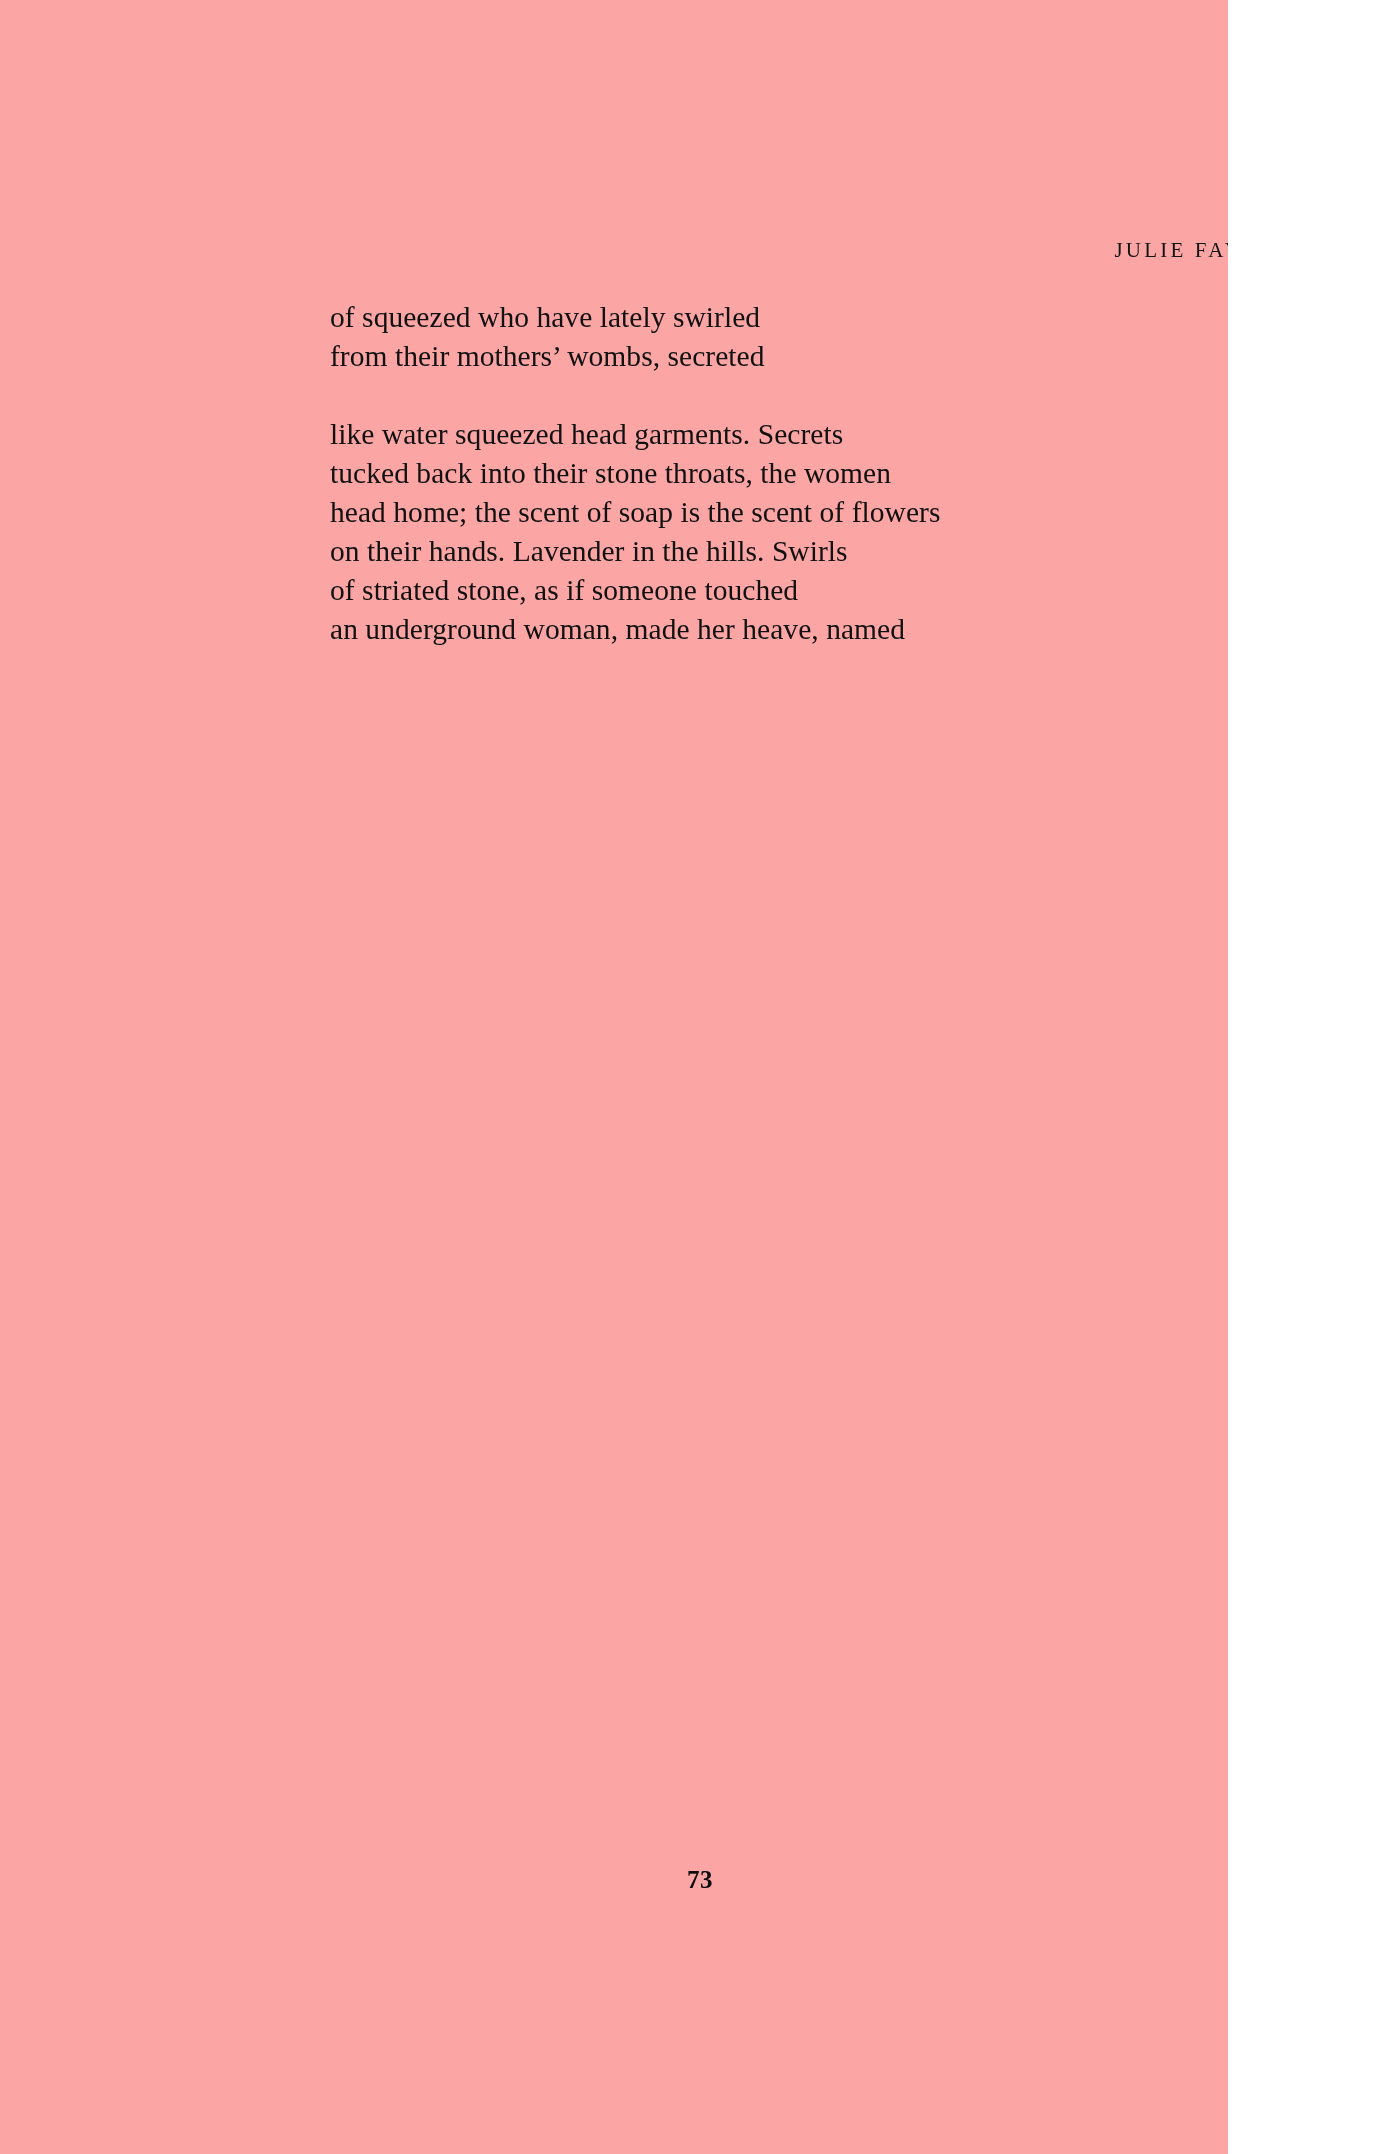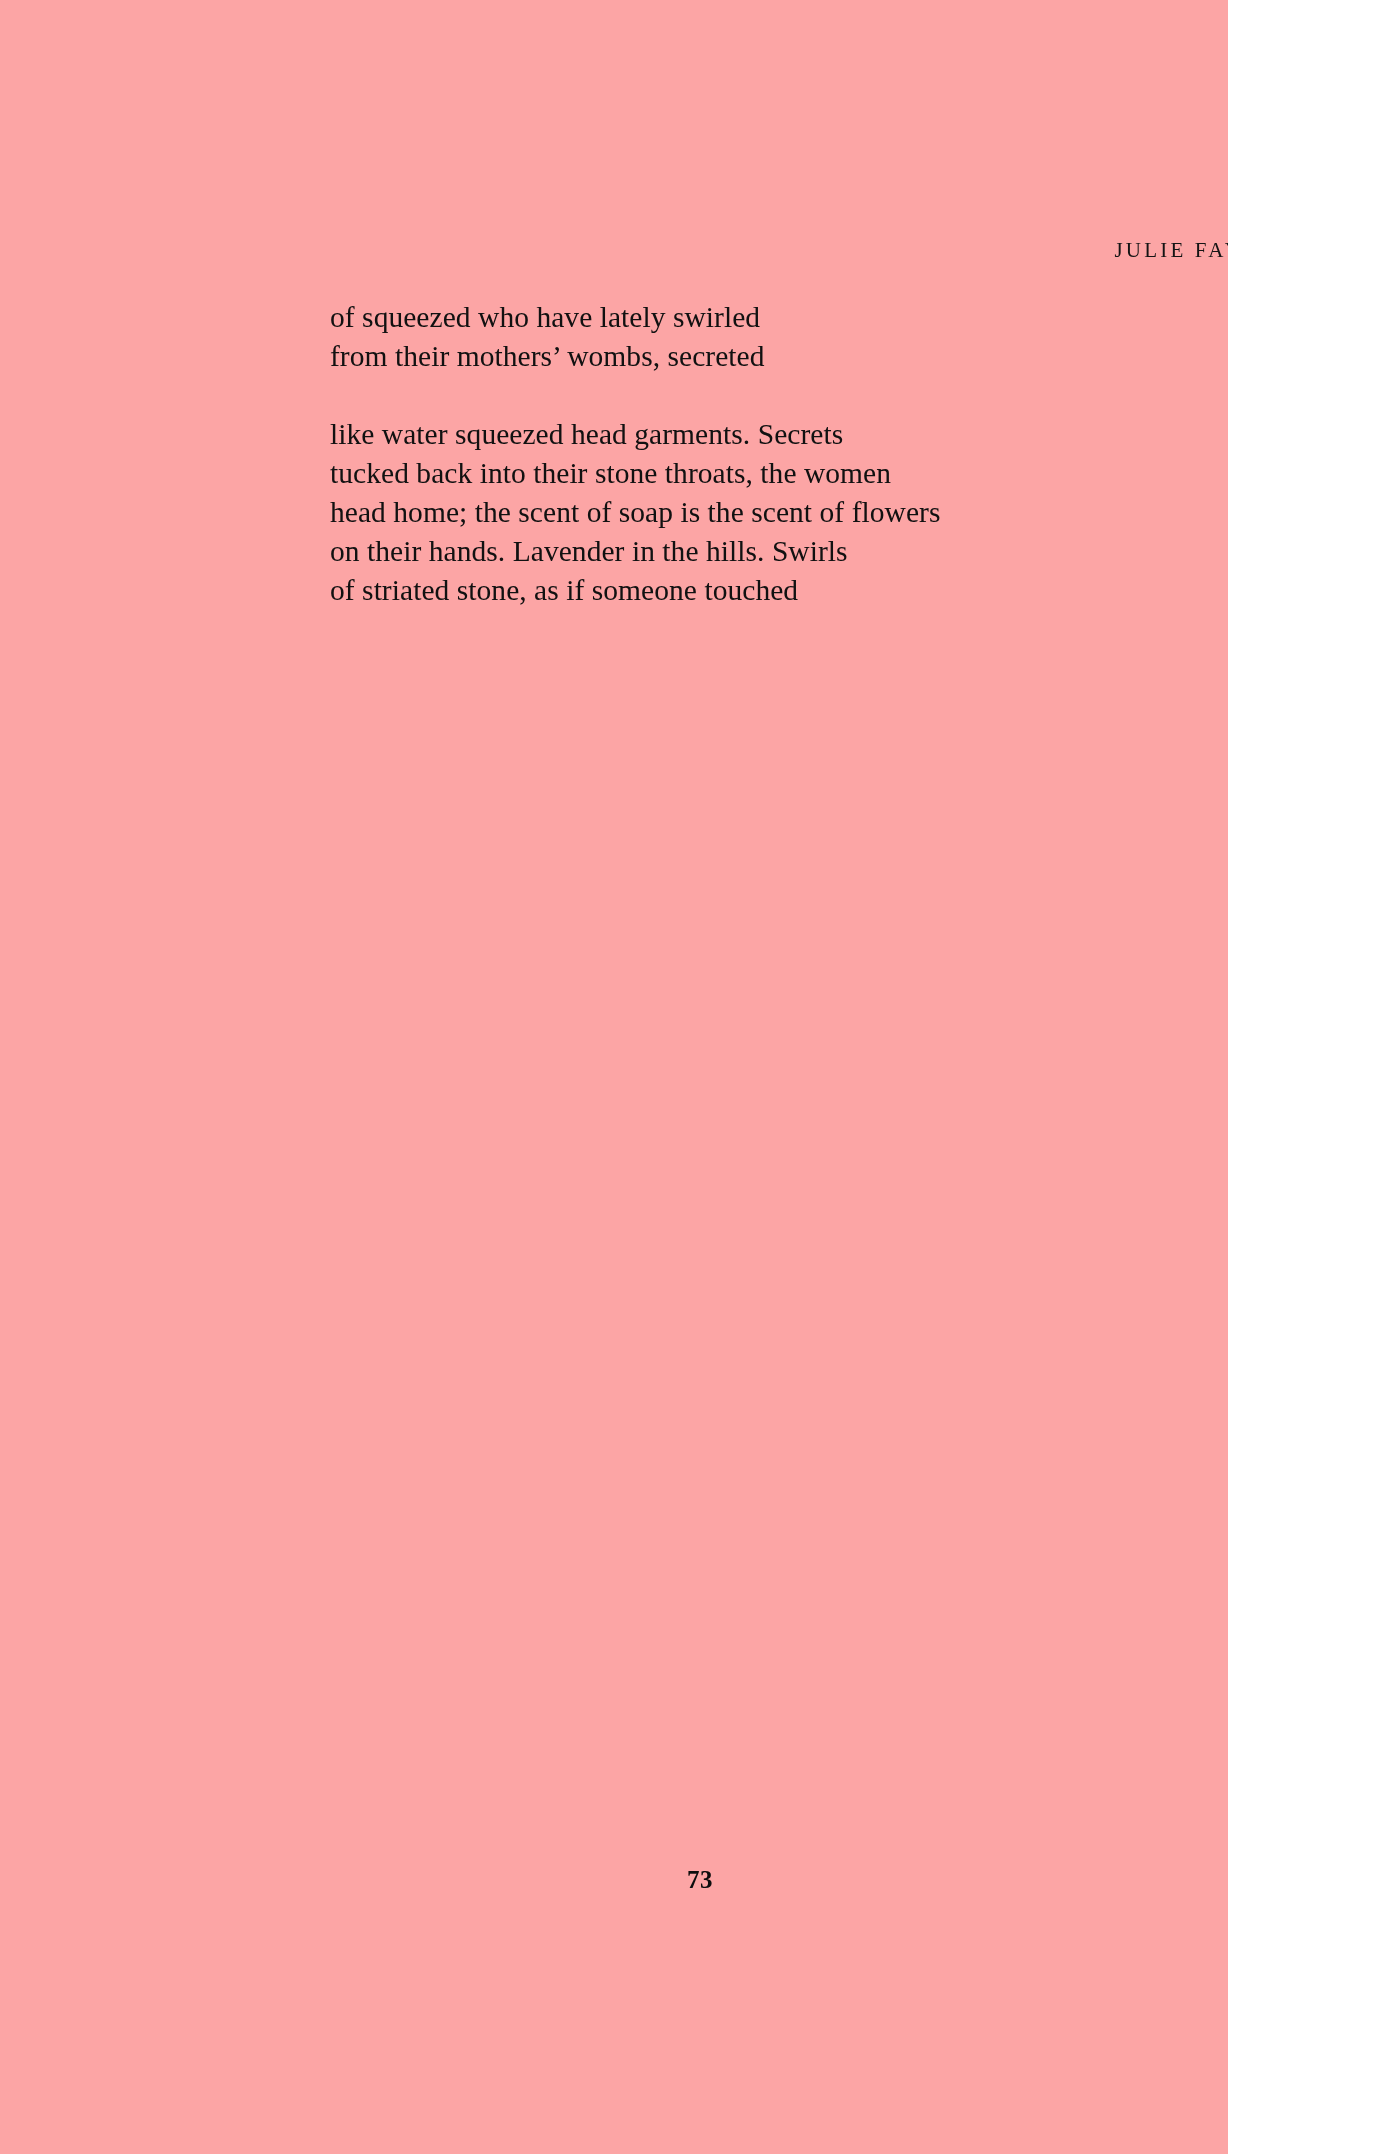--- a/index.html
+++ b/index.html
@@ -85,20 +85,21 @@
       <div class="line">of squeezed who have lately swirled</div>
       <div class="line">from their mothers’ wombs, secreted</div>
     </div>
 
     <div class="stanza">
       <div class="line">like water squeezed head garments. Secrets</div>
       <div class="line">tucked back into their stone throats, the women</div>
       <div class="line">head home; the scent of soap is the scent of flowers</div>
       <div class="line">on their hands. Lavender in the hills. Swirls</div>
       <div class="line">of striated stone, as if someone touched</div>
+      <div class="line">an underground woman, made her heave, named</div>
     </div>
 
 
   </div>
 
   <div class="folio">73</div>
 
 </div>
 
 </body></html>

